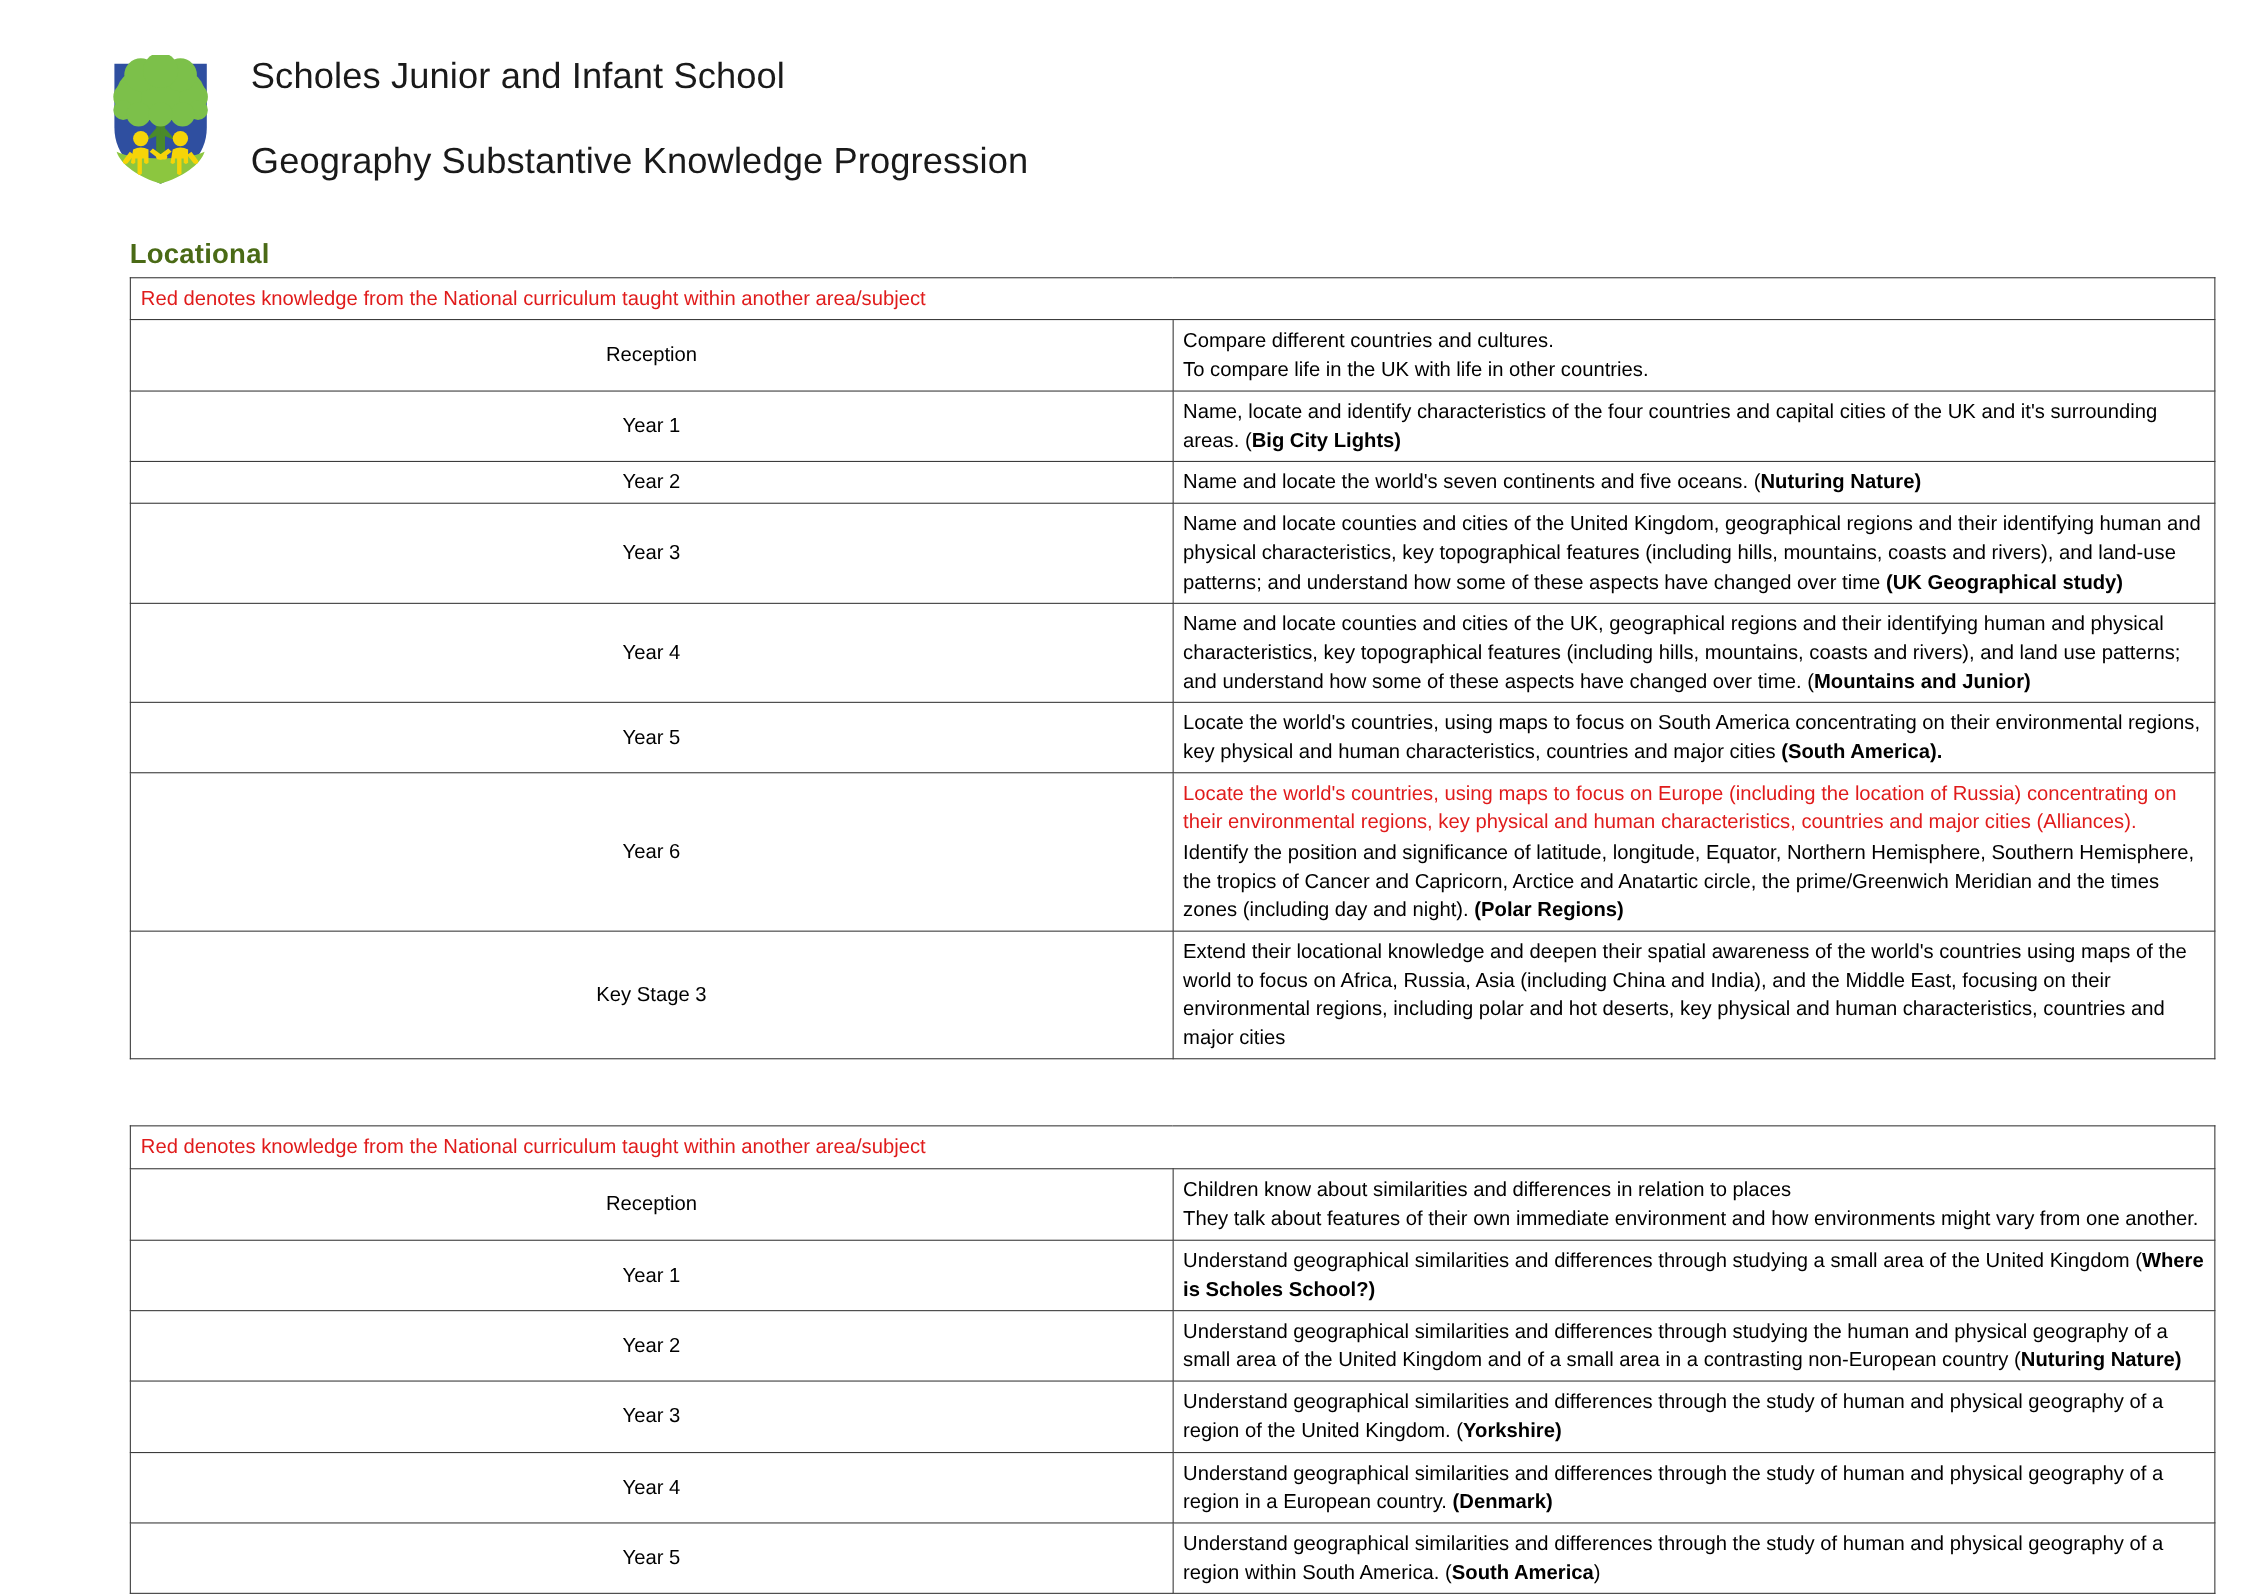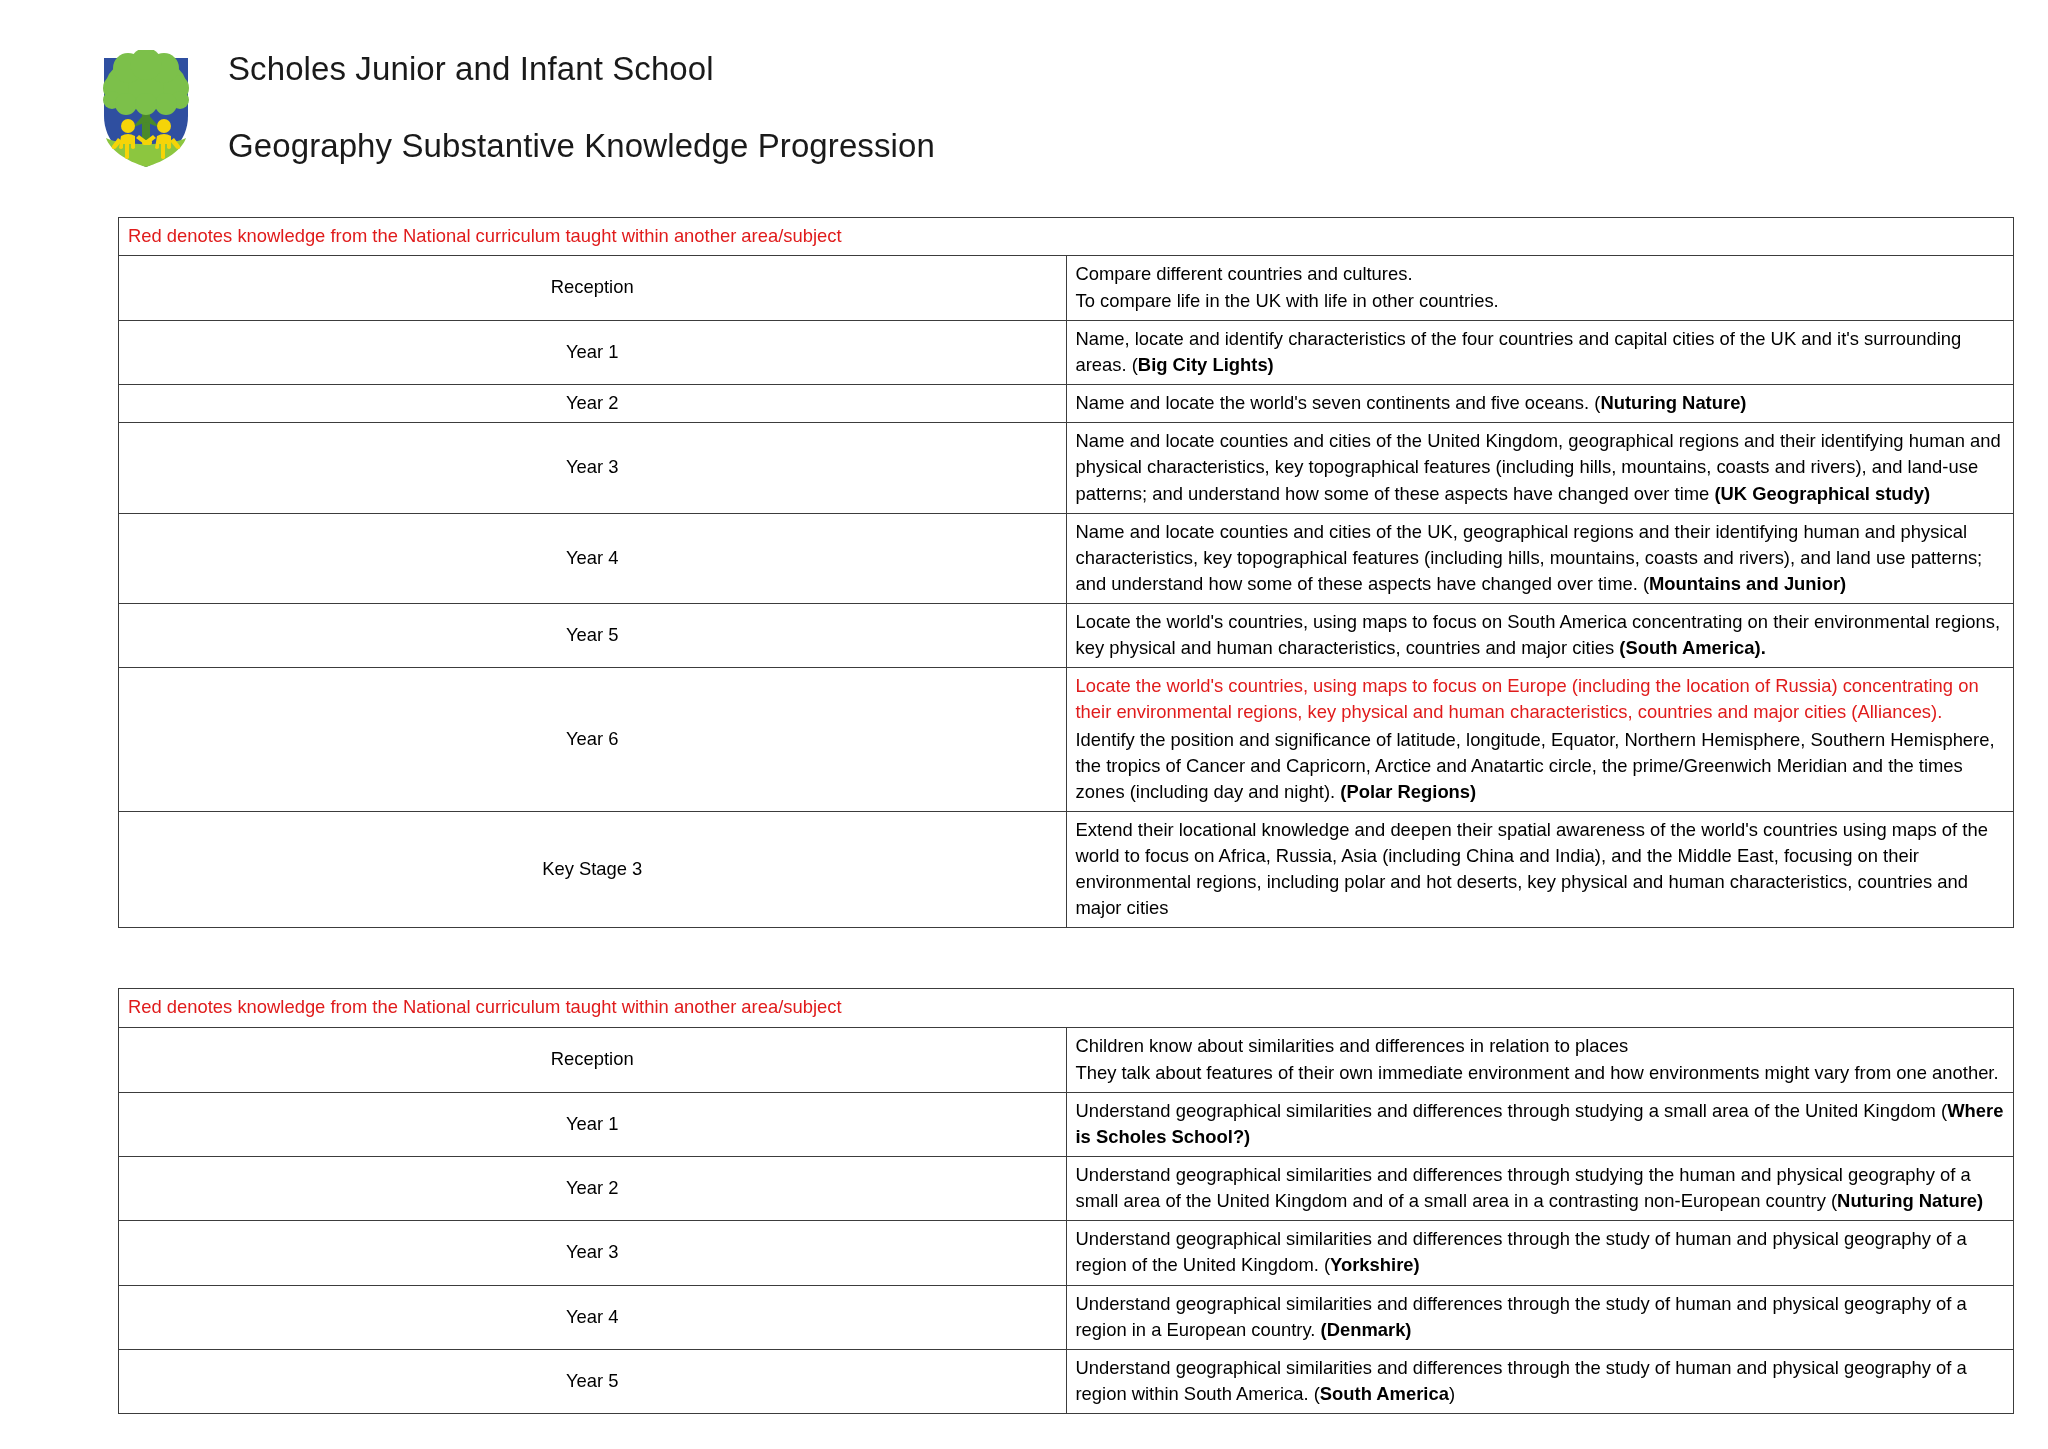--- a/index.html
+++ b/index.html
@@ -159,20 +159,21 @@
       </svg>
     </div>
 
     <div class="header-titles">
       <div class="school-name">Scholes Junior and Infant School</div>
       <div class="doc-title">Geography Substantive Knowledge Progression</div>
     </div>
   </div>
 
   <div class="section" id="section-locational">
+    <div class="section-heading">Locational</div>
     <table class="prog">
       <tbody>
         <tr>
           <td class="note-cell" colspan="2">Red denotes knowledge from the National curriculum taught within another area/subject</td>
         </tr>
       </tbody>
       <tbody id="loc-rows">
           <tr>
             <td class="year-cell">Reception</td>
             <td class="desc-cell">

